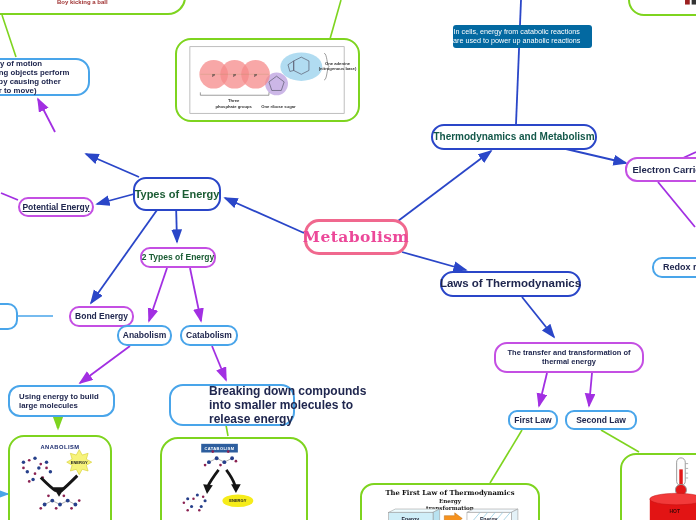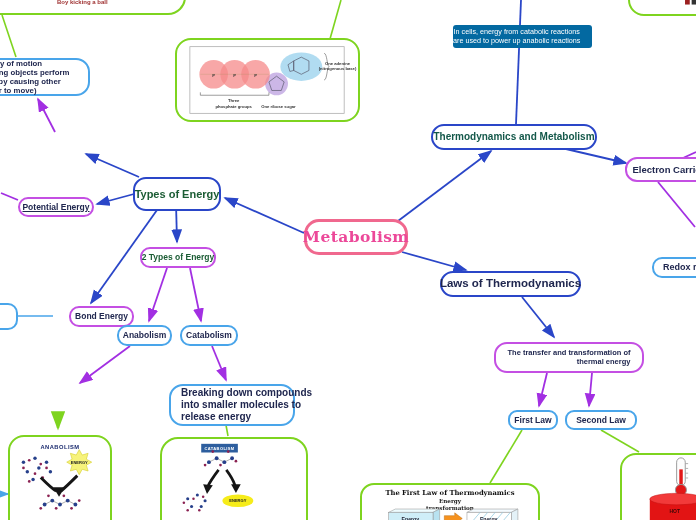--- a/index.html
+++ b/index.html
@@ -183,27 +183,31 @@
 
   <div class="node b-sky" style="left:117px;top:325px;width:55px;height:21px;">
     <span class="lbl" style="font-size:8.5px;">Anabolism</span>
   </div>
 
   <div class="node b-sky" style="left:180px;top:325px;width:58px;height:21px;">
     <span class="lbl" style="font-size:8.5px;">Catabolism</span>
   </div>
 
   <div class="node b-purple" style="left:494px;top:342px;width:150px;height:31px;border-radius:13px;">
-    <span class="lbl" style="font-size:7.5px;text-align:right;">The transfer and transformation of
+    <span class="lbl" style="font-size:7.5px;">The transfer and transformation of
 thermal energy</span>
   </div>
 
+  <div class="node b-sky left" style="left:8px;top:385px;width:107px;height:32px;border-radius:12px;padding-left:9px;">
+    <span class="lbl" style="font-size:7.8px;">Using energy to build
+large molecules</span>
+  </div>
 
   <div class="node b-sky left" style="left:169px;top:384px;width:126px;height:42px;border-radius:14px;padding-left:10px;">
-    <span class="lbl" style="font-size:10px;">Breaking down compounds
+    <span class="lbl" style="font-size:12px;margin-left:28px;">Breaking down compounds
 into smaller molecules to
 release energy</span>
   </div>
 
   <div class="node b-sky" style="left:508px;top:410px;width:50px;height:20px;border-radius:9px;">
     <span class="lbl" style="font-size:8.5px;">First Law</span>
   </div>
 
   <div class="node b-sky" style="left:565px;top:410px;width:72px;height:20px;border-radius:9px;">
     <span class="lbl" style="font-size:8.5px;">Second Law</span>

